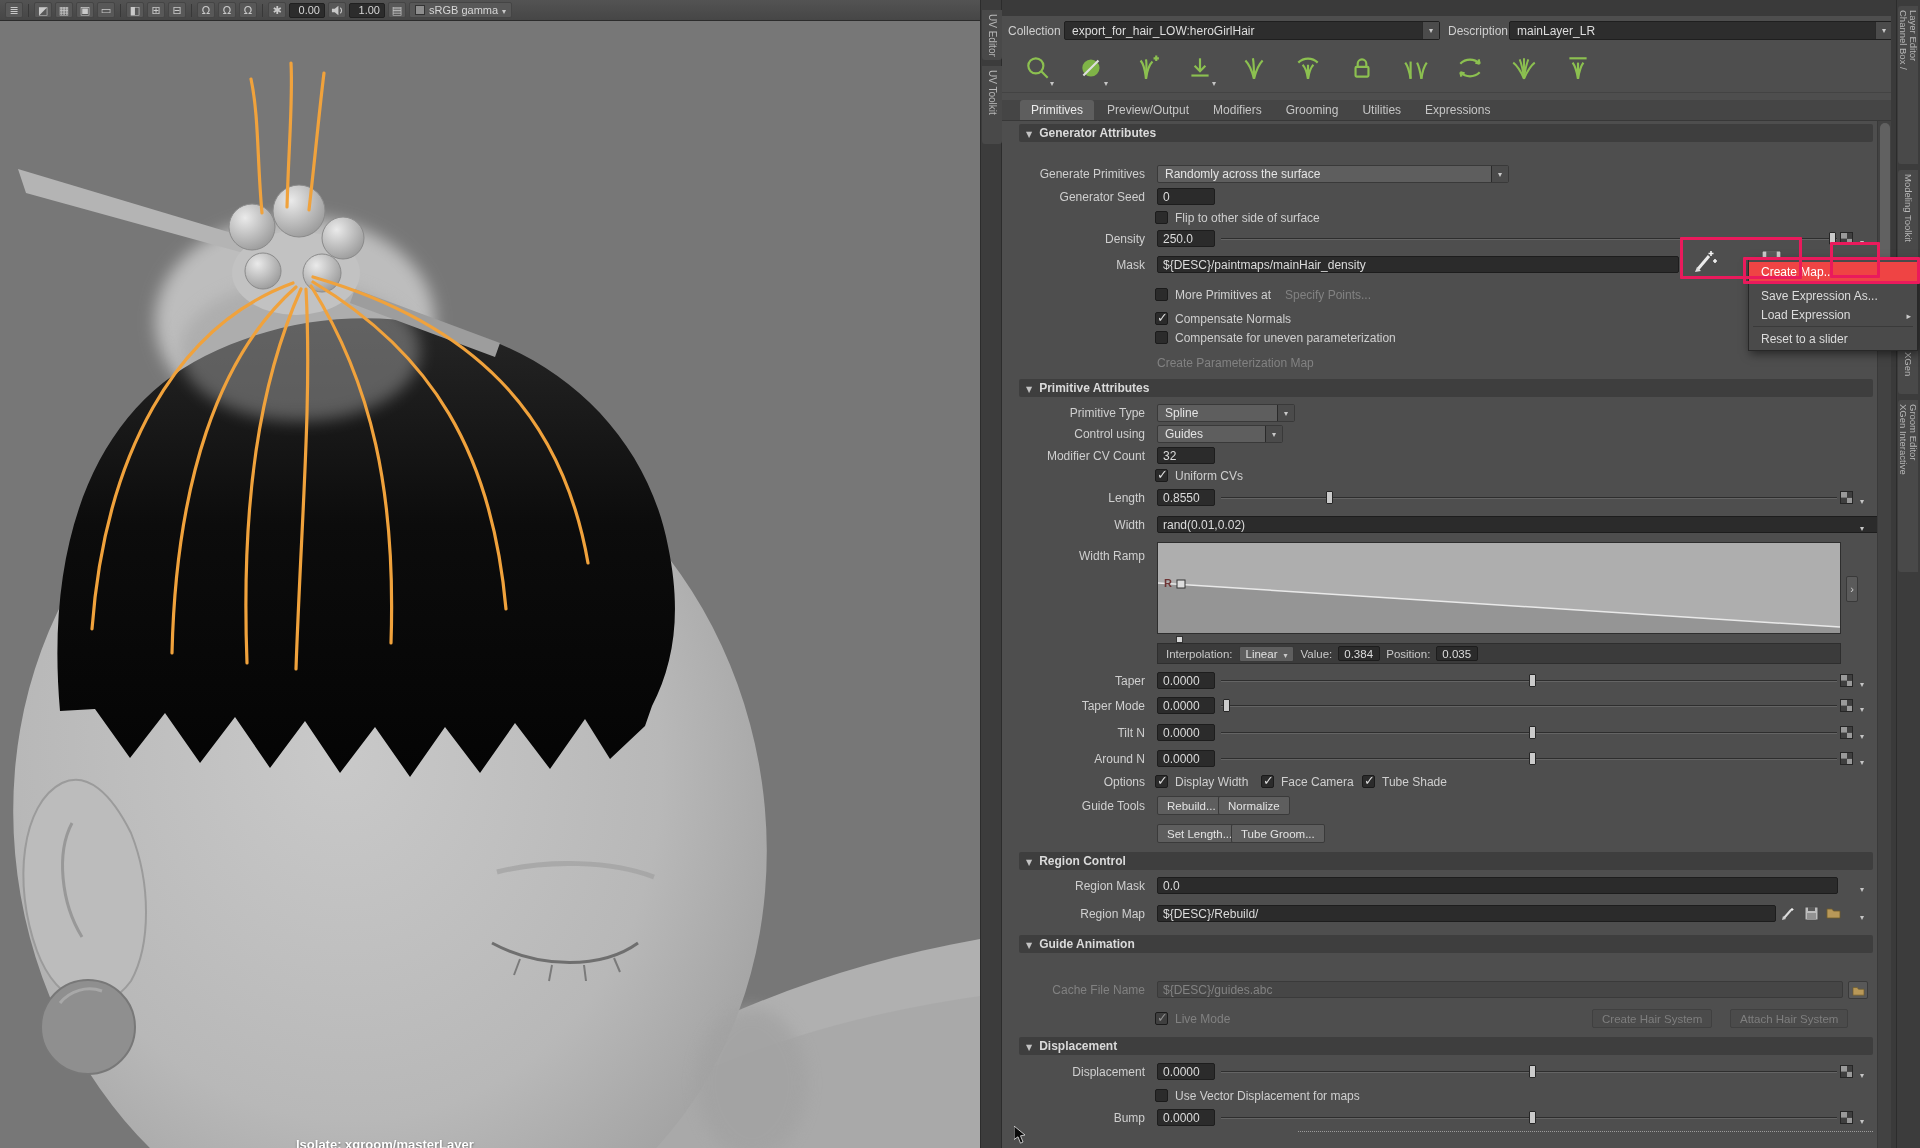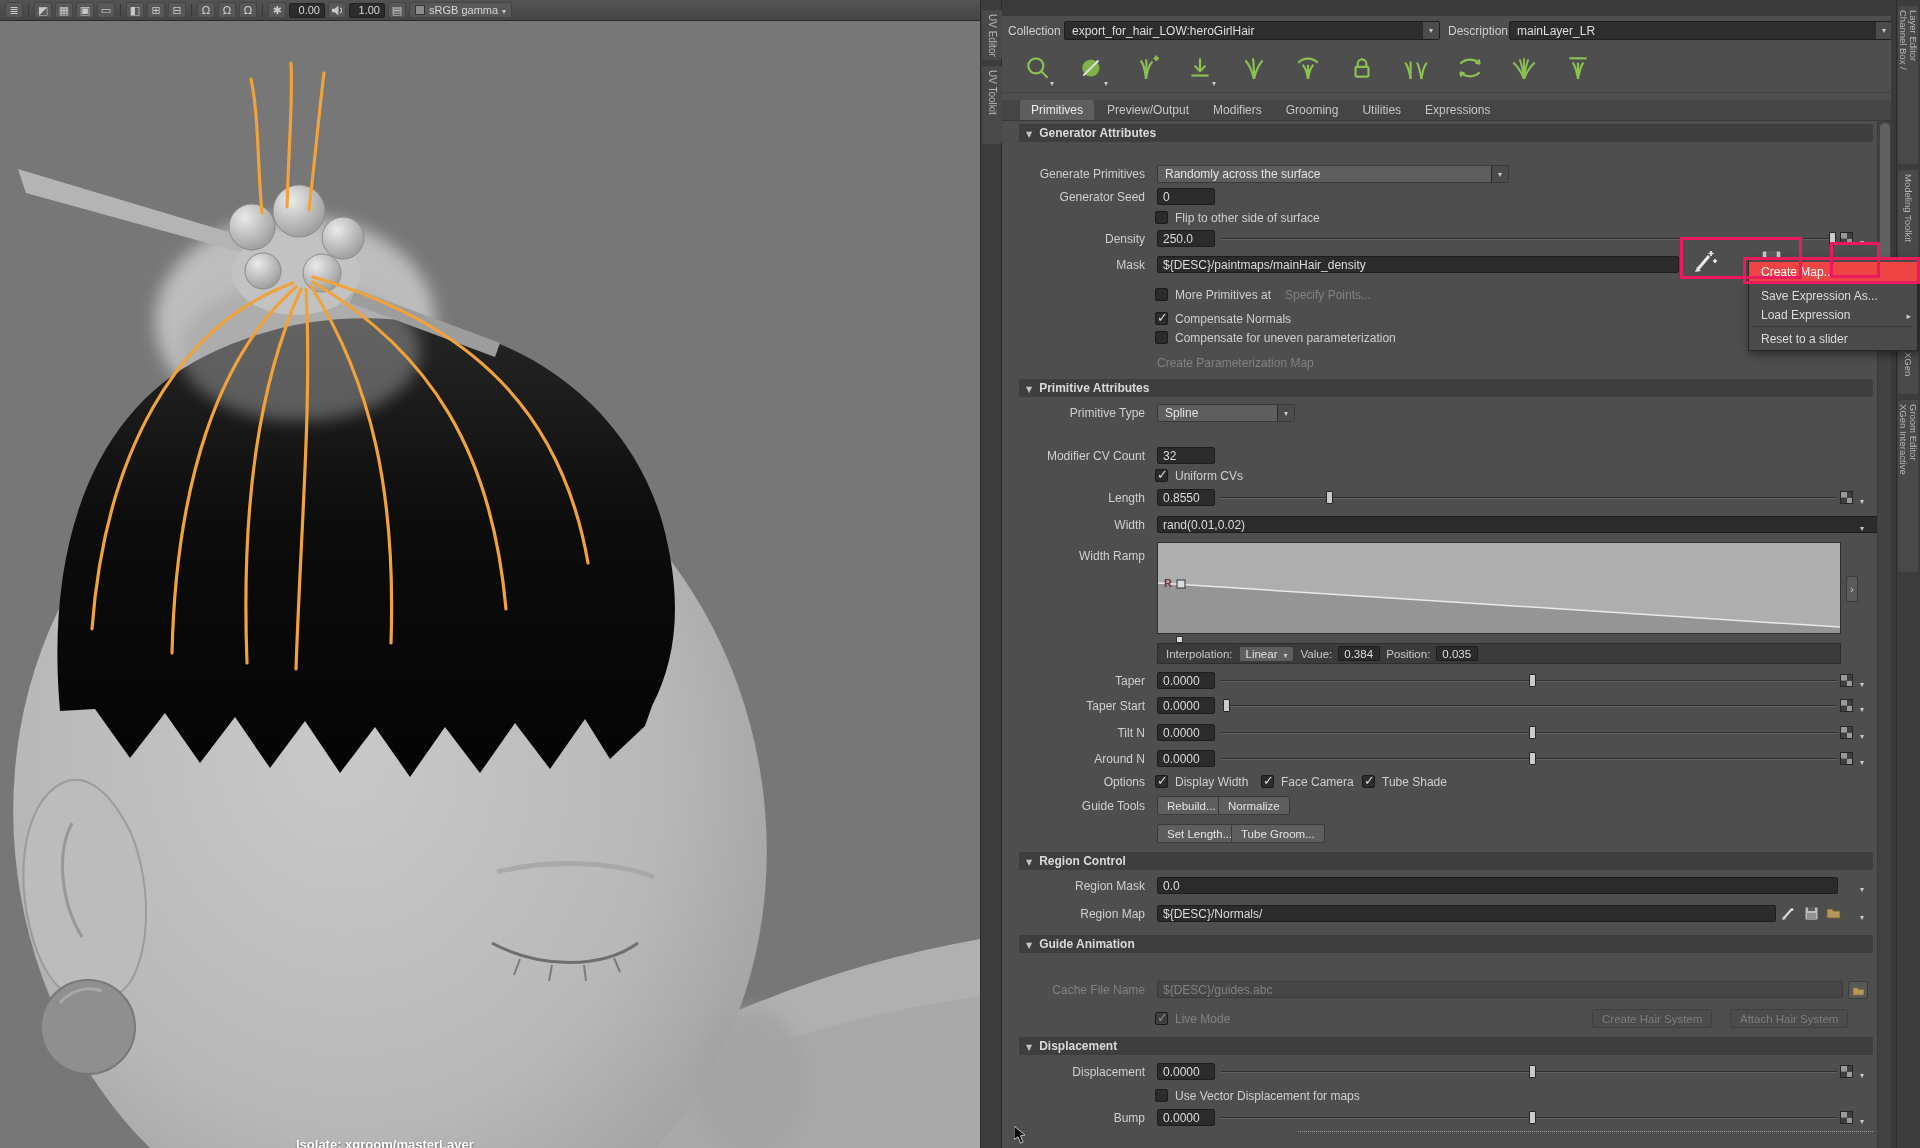--- a/index.html
+++ b/index.html
@@ -448,20 +448,27 @@
     </div>
 
     <div class="row" style="top:387px">
       <div class="rlabel">Primitive Type</div>
       <div class="dd" style="left:155px;width:138px">
         <span class="t">Spline</span>
         <span class="a"></span>
       </div>
     </div>
 
+    <div class="row" style="top:408px">
+      <div class="rlabel">Control using</div>
+      <div class="dd" style="left:155px;width:126px">
+        <span class="t">Guides</span>
+        <span class="a"></span>
+      </div>
+    </div>
 
     <div class="row" style="top:430px">
       <div class="rlabel">Modifier CV Count</div>
       <div class="fld" style="left:155px;width:58px">
         <span>32</span>
       </div>
     </div>
 
     <div class="row" style="top:450px">
       <span class="cb on" style="left:153px"></span>
@@ -522,21 +529,21 @@
         <span>0.0000</span>
       </div>
       <div class="sl" style="left:219px;width:616px">
         <span class="h" style="left:50%"></span>
       </div>
       <span class="mapbtn" style="left:838px"></span>
       <span class="tarrow"></span>
     </div>
 
     <div class="row" style="top:680px">
-      <div class="rlabel">Taper Start</div>
+      <div class="rlabel">Taper Mode</div>
       <div class="fld" style="left:155px;width:58px">
         <span>0.0000</span>
       </div>
       <div class="sl" style="left:219px;width:616px">
         <span class="h" style="left:2px"></span>
       </div>
       <span class="mapbtn" style="left:838px"></span>
       <span class="tarrow"></span>
     </div>
 
@@ -593,21 +600,21 @@
       <div class="rlabel">Region Mask</div>
       <div class="fld" style="left:155px;width:681px">
         <span>0.0</span>
       </div>
       <span class="tarrow"></span>
     </div>
 
     <div class="row" style="top:888px">
       <div class="rlabel">Region Map</div>
       <div class="fld" style="left:155px;width:619px">
-        <span>${DESC}/Normals/</span>
+        <span>${DESC}/Rebuild/</span>
       </div>
       <span class="smicon" style="left:779px;top:2px">
         <svg width="15" height="15" viewBox="0 0 15 15">
             <path d="M3,12 L10,4" stroke="#dddddd" stroke-width="2"></path>
             <polygon points="1,14 5,13 2,10" fill="#cccccc"></polygon>
             <path d="M11,2 v3 M9.5,3.5 h3" stroke="#eeeeee" stroke-width="1.2"></path>
           </svg>
       </span>
       <span class="smicon" style="left:802px;top:2px">
         <svg width="15" height="15" viewBox="0 0 15 15">

